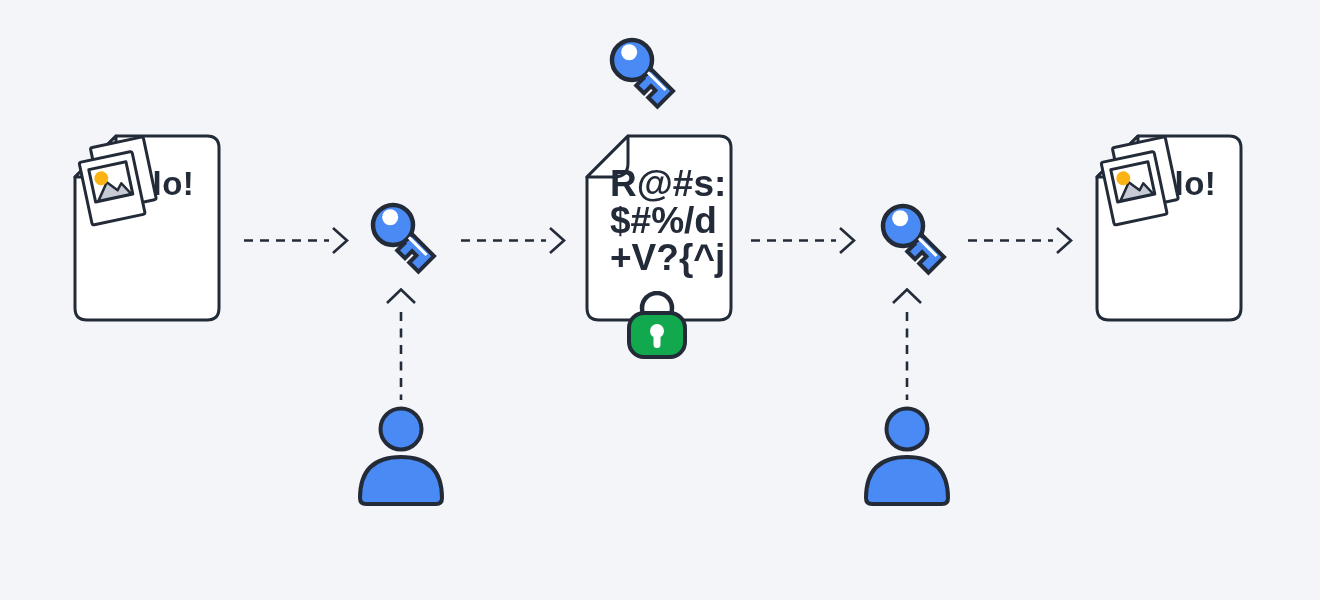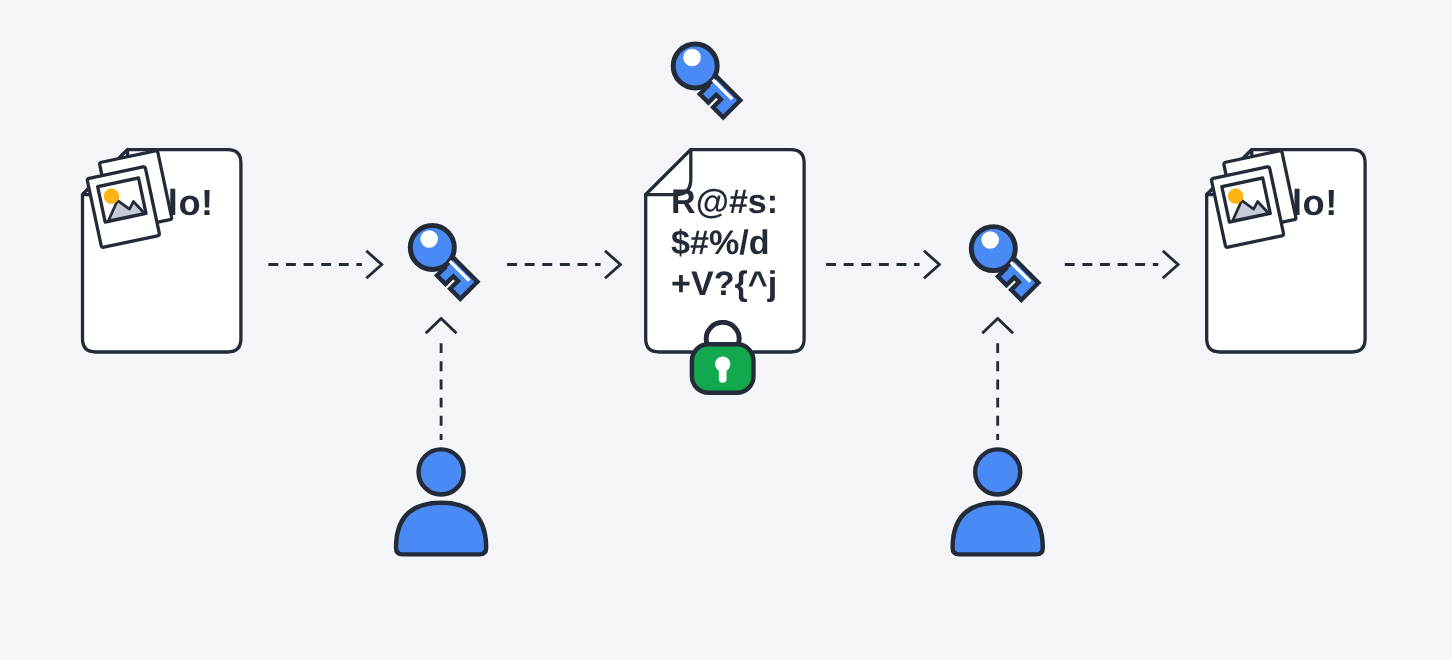--- a/index.html
+++ b/index.html
@@ -11,21 +11,21 @@
   .abs{position:absolute;}
   .doc{width:150px;height:190px;}
   .doc svg{position:absolute;left:0;top:0;}
   .doc-text{
     position:absolute;left:0;top:32px;width:100%;
     text-align:center;font-size:33px;font-weight:700;
     color:var(--c-ink,#232b39);letter-spacing:.5px;
   }
   .cipher-text{
     position:absolute;left:26px;top:32px;
-    font-size:31px;line-height:37px;font-weight:700;
+    font-size:37px;line-height:37px;font-weight:700;
     color:var(--c-ink,#232b39);white-space:nowrap;
   }
   .photo{position:absolute;left:29px;top:76px;}
   svg{display:block;}
 </style>
 </head>
 <body>
 
 <div class="stage">
 

